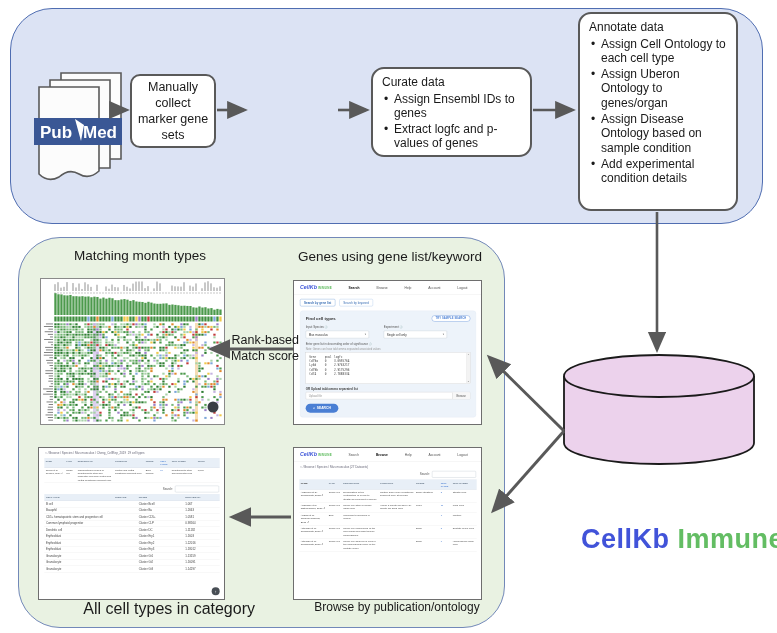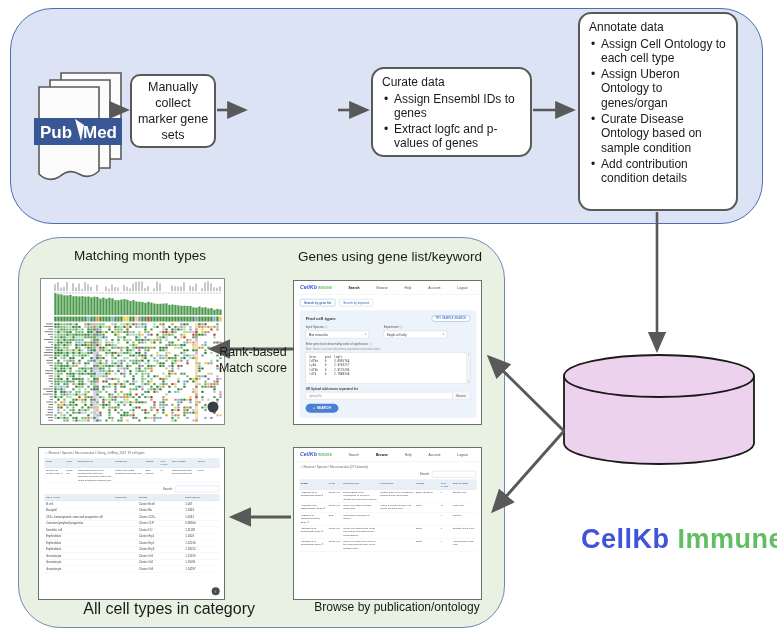--- a/index.html
+++ b/index.html
@@ -30,22 +30,22 @@
 
   
   .overlay { position:absolute; left:0; top:0; width:777px; height:633px; pointer-events:none; z-index:6; }
 
   
   .glabel { position:absolute; color:#1a1a1a; text-align:center; z-index:4; }
   #lbl-matching { left:52px;  top:248px; width:176px; font-size:13.5px; }
   #lbl-search   { left:288px; top:249px; width:204px; font-size:13.5px; }
   #lbl-alltypes { left:45px;  top:600px; width:210px; font-size:16px;text-align:right; }
   #lbl-browse   { left:283px; top:600px; width:228px; font-size:12px; }
-  .rank-label { position:absolute; left:207px; top:344px; width:92px; font-size:12.5px; color:#1a1a1a;
-    line-height:1.28; z-index:7; text-align:center; }
+  .rank-label { position:absolute; left:207px; top:332px; width:92px; font-size:12.5px; color:#1a1a1a;
+    line-height:1.28; z-index:7; text-align:right; }
 
   
   .heatmap-panel { position:absolute; left:40px; top:278px; width:185px; height:147px;
     background:#fff; border:1px solid #8a8a8a; z-index:4; }
 
   
   .shot { position:absolute; background:#fff; border:1.6px solid #6e6e6e; overflow:hidden; z-index:4; }
   #shot-search { left:293px; top:280px; width:189px; height:145px; }
   #shot-types  { left:38px;  top:447px; width:187px; height:153px; }
   #shot-browse { left:293px; top:447px; width:189px; height:153px; }
@@ -166,22 +166,22 @@
     <div class="pbullets">
         <span>Assign Ensembl IDs to genes</span>
         <span>Extract logfc and p-values of genes</span>
       </div>
   </div>
   <div class="pbox bulleted" id="box-annotate">
     <span class="ptitle">Annotate data</span>
     <div class="pbullets">
         <span>Assign Cell Ontology to each cell type</span>
         <span>Assign Uberon Ontology to genes/organ</span>
-        <span>Curate Disease Ontology based on sample condition</span>
-        <span>Add contribution condition details</span>
+        <span>Assign Disease Ontology based on sample condition</span>
+        <span>Add experimental condition details</span>
       </div>
   </div>
 
   <div class="results-container"></div>
 
   <div class="glabel" id="lbl-matching">Matching month types</div>
   <div class="glabel" id="lbl-search">Genes using gene list/keyword</div>
   <div class="glabel" id="lbl-alltypes">All cell types in category</div>
   <div class="glabel" id="lbl-browse">Browse by publication/ontology</div>
   <div class="rank-label">

